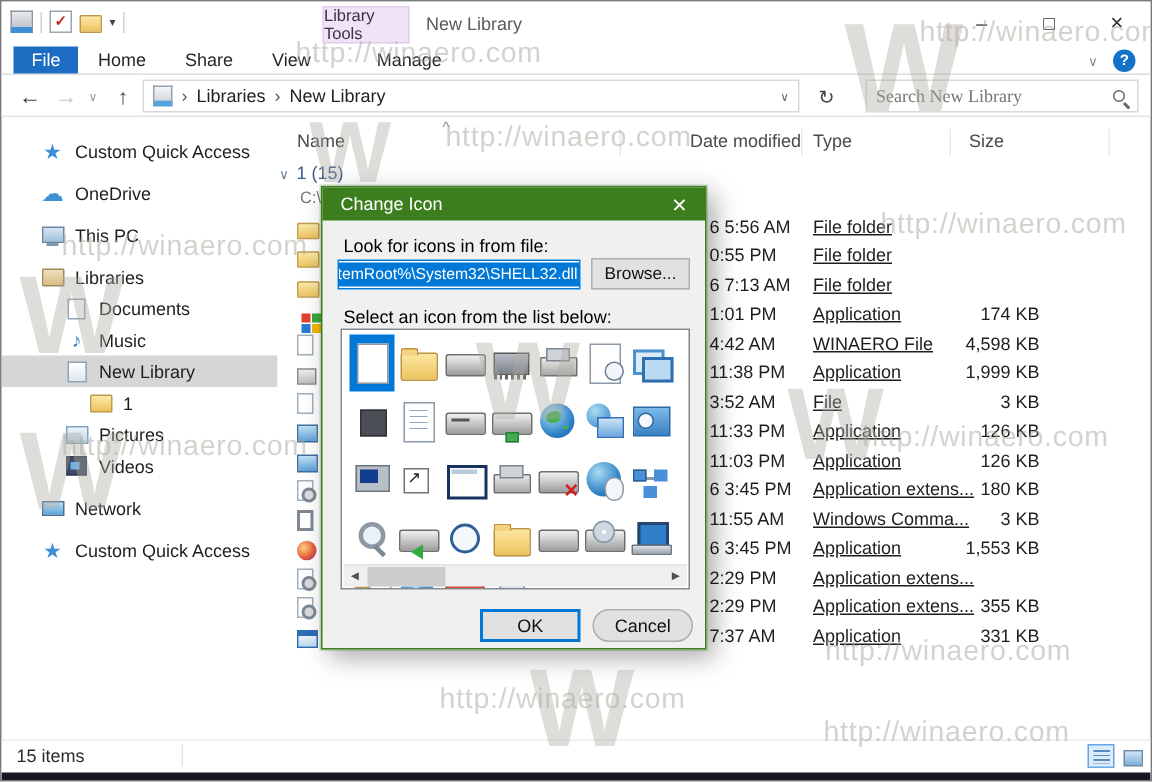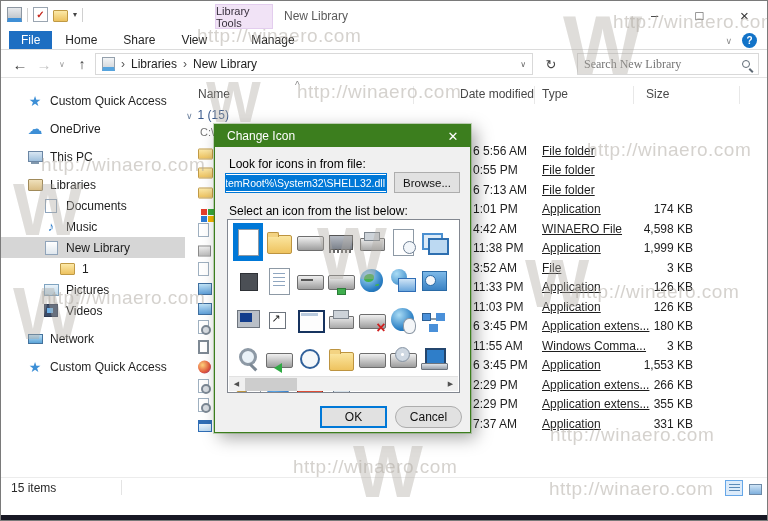--- a/index.html
+++ b/index.html
@@ -190,21 +190,21 @@
   .gi-shutdown::after { content:""; position:absolute; left:8px; top:8px; width:8px; height:8px; border-radius:50%; border:2.5px solid #fff; }
   .gi-battery::before { content:""; position:absolute; left:6px; top:6px; width:16px; height:16px; background:#4b4f55; border:1px solid #2e3136; }
   .gi-shortcut-overlay::before { content:""; position:absolute; left:4px; top:6px; width:15px; height:15px; background:#fff; border:1px solid #6d747d; }
   .gi-shortcut-overlay::after { content:"↗"; position:absolute; left:7px; top:6px; font-size:11px; color:#222; }
   .gi-clock-overlay::before { content:""; position:absolute; left:4px; top:4px; width:16px; height:16px; border-radius:50%;
     background:#f5f8fa; border:2px solid #30609a; }
   .gi-recycle-bin::before { content:""; position:absolute; left:6px; top:4px; width:15px; height:19px;
     background:linear-gradient(#dde7ef,#9fb3c4); border:1px solid #6d7f90; border-radius:2px 2px 4px 4px; }
 
   
-  .statusbar { position:absolute; left:0; right:0; bottom:5px; height:38px; background:#fff; border-top:1px solid #ececec; }
+  .statusbar { position:absolute; left:0; right:0; bottom:5px; height:22px; background:#fff; border-top:1px solid #ececec; }
   .status-count { position:absolute; left:10px; top:3px; color:#2a2a2a; }
   .status-sep { position:absolute; left:120px; top:2px; width:1px; height:15px; background:#e4e4e4; }
   .viewbtns { position:absolute; right:4px; top:2px; display:flex; gap:2px; }
   .vb { width:18px; height:16px; border:1px solid transparent; position:relative; }
   .vb.details { border-color:#66a7e8; background:#dcebfa; }
   .vb.details::after { content:""; position:absolute; left:3px; top:3px; width:11px; height:9px;
     background:repeating-linear-gradient(to bottom,#5a8ab8 0 1px,transparent 1px 3px); }
   .vb.large::after { content:""; position:absolute; left:3px; top:3px; width:11px; height:9px; background:linear-gradient(#cfe4f6,#7fb0dd); border:1px solid #6d8aa8; }
   .bottomstrip { position:absolute; left:0; right:0; bottom:0; height:5px; background:#181824; }
 
@@ -435,21 +435,20 @@
     <span class="fi fi-app-round"></span>
     <span class="fdate">6 3:45 PM</span>
     <span class="ftype">Application</span>
     <span class="fsize">1,553 KB</span>
   </div>
 
   <div class="frow">
     <span class="fi fi-dll"></span>
     <span class="fdate">2:29 PM</span>
     <span class="ftype">Application extens...</span>
-    <span class="fsize">266 KB</span>
   </div>
 
   <div class="frow">
     <span class="fi fi-dll"></span>
     <span class="fdate">2:29 PM</span>
     <span class="ftype">Application extens...</span>
     <span class="fsize">355 KB</span>
   </div>
 
   <div class="frow">

